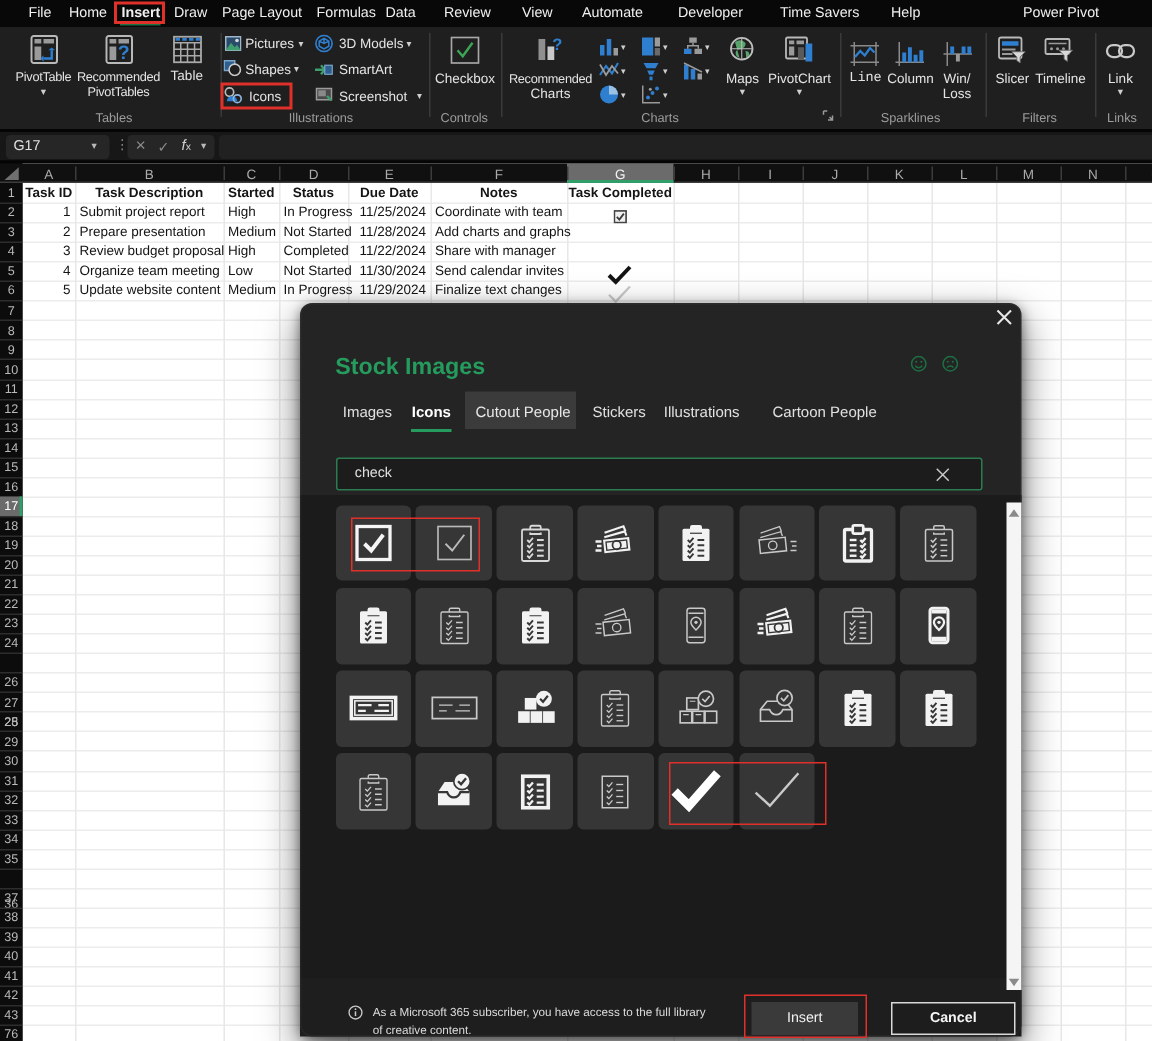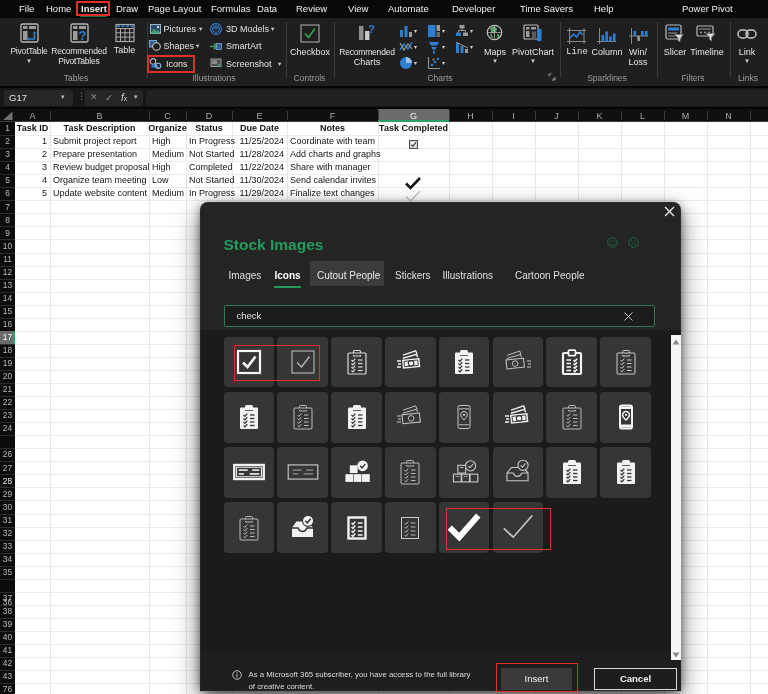--- a/index.html
+++ b/index.html
@@ -412,21 +412,21 @@
 <div style="position:absolute;left:0;top:644.00px;width:15px;height:1px;background:#2d2d2d;"></div>
 <div style="position:absolute;left:7.5px;top:645.20px;transform:translateX(-50%);font-size:8.4px;color:#b9b9b9;">41</div>
 <div style="position:absolute;left:0;top:657.05px;width:15px;height:1px;background:#2d2d2d;"></div>
 <div style="position:absolute;left:7.5px;top:658.25px;transform:translateX(-50%);font-size:8.4px;color:#b9b9b9;">42</div>
 <div style="position:absolute;left:0;top:670.10px;width:15px;height:1px;background:#2d2d2d;"></div>
 <div style="position:absolute;left:7.5px;top:671.30px;transform:translateX(-50%);font-size:8.4px;color:#b9b9b9;">43</div>
 <div style="position:absolute;left:0;top:683.15px;width:15px;height:1px;background:#2d2d2d;"></div>
 <div style="position:absolute;left:7.5px;top:684.35px;transform:translateX(-50%);font-size:8.4px;color:#b9b9b9;">76</div>
 <div style="position:absolute;left:32.5px;transform:translateX(-50%);top:122.00px;height:13.05px;line-height:13.05px;font-size:9.0px;font-weight:700;color:#141414;white-space:nowrap;">Task ID</div>
 <div style="position:absolute;left:99.5px;transform:translateX(-50%);top:122.00px;height:13.05px;line-height:13.05px;font-size:9.0px;font-weight:700;color:#141414;white-space:nowrap;">Task Description</div>
-<div style="position:absolute;left:167.5px;transform:translateX(-50%);top:122.00px;height:13.05px;line-height:13.05px;font-size:9.0px;font-weight:700;color:#141414;white-space:nowrap;">Organize</div>
+<div style="position:absolute;left:167.5px;transform:translateX(-50%);top:122.00px;height:13.05px;line-height:13.05px;font-size:9.0px;font-weight:700;color:#141414;white-space:nowrap;">Started</div>
 <div style="position:absolute;left:209.0px;transform:translateX(-50%);top:122.00px;height:13.05px;line-height:13.05px;font-size:9.0px;font-weight:700;color:#141414;white-space:nowrap;">Status</div>
 <div style="position:absolute;left:259.5px;transform:translateX(-50%);top:122.00px;height:13.05px;line-height:13.05px;font-size:9.0px;font-weight:700;color:#141414;white-space:nowrap;">Due Date</div>
 <div style="position:absolute;left:332.5px;transform:translateX(-50%);top:122.00px;height:13.05px;line-height:13.05px;font-size:9.0px;font-weight:700;color:#141414;white-space:nowrap;">Notes</div>
 <div style="position:absolute;left:413.5px;transform:translateX(-50%);top:122.00px;height:13.05px;line-height:13.05px;font-size:9.0px;font-weight:700;color:#141414;white-space:nowrap;">Task Completed</div>
 <div style="position:absolute;left:47px;transform:translateX(-100%);top:135.05px;height:13.05px;line-height:13.05px;font-size:9.0px;font-weight:400;color:#141414;white-space:nowrap;">1</div>
 <div style="position:absolute;left:53px;top:135.05px;height:13.05px;line-height:13.05px;font-size:9.0px;font-weight:400;color:#141414;white-space:nowrap;">Submit project report</div>
 <div style="position:absolute;left:152px;top:135.05px;height:13.05px;line-height:13.05px;font-size:9.0px;font-weight:400;color:#141414;white-space:nowrap;">High</div>
 <div style="position:absolute;left:189px;top:135.05px;height:13.05px;line-height:13.05px;font-size:9.0px;font-weight:400;color:#141414;white-space:nowrap;">In Progress</div>
 <div style="position:absolute;left:284px;transform:translateX(-100%);top:135.05px;height:13.05px;line-height:13.05px;font-size:9.0px;font-weight:400;color:#141414;white-space:nowrap;">11/25/2024</div>
 <div style="position:absolute;left:290px;top:135.05px;height:13.05px;line-height:13.05px;font-size:9.0px;font-weight:400;color:#141414;white-space:nowrap;">Coordinate with team</div>

